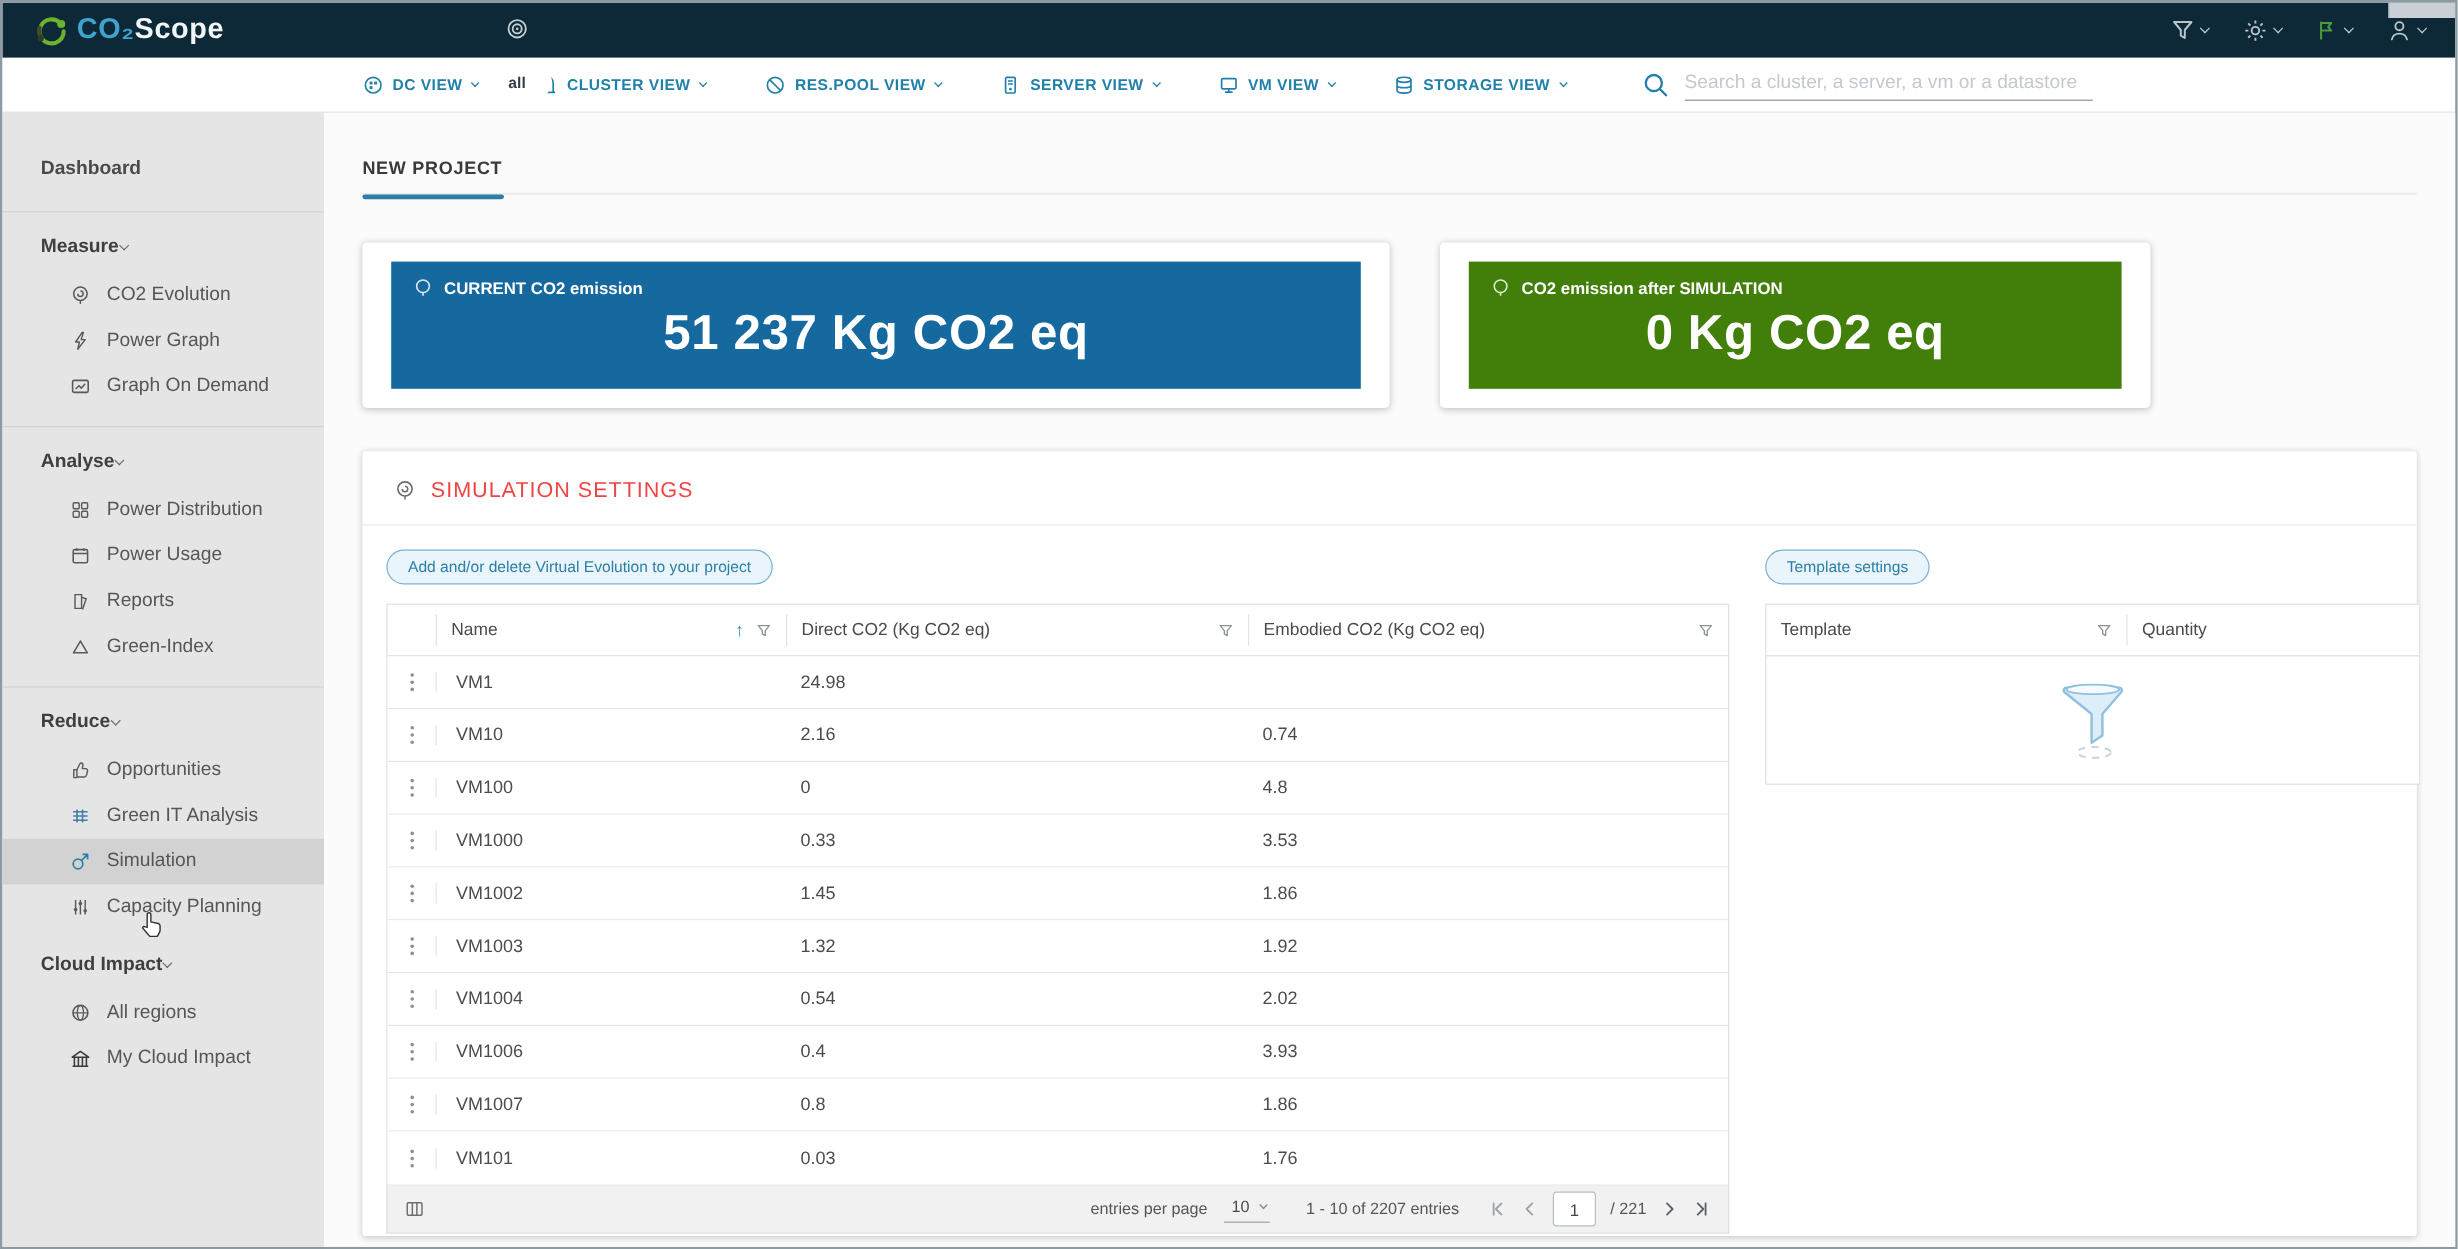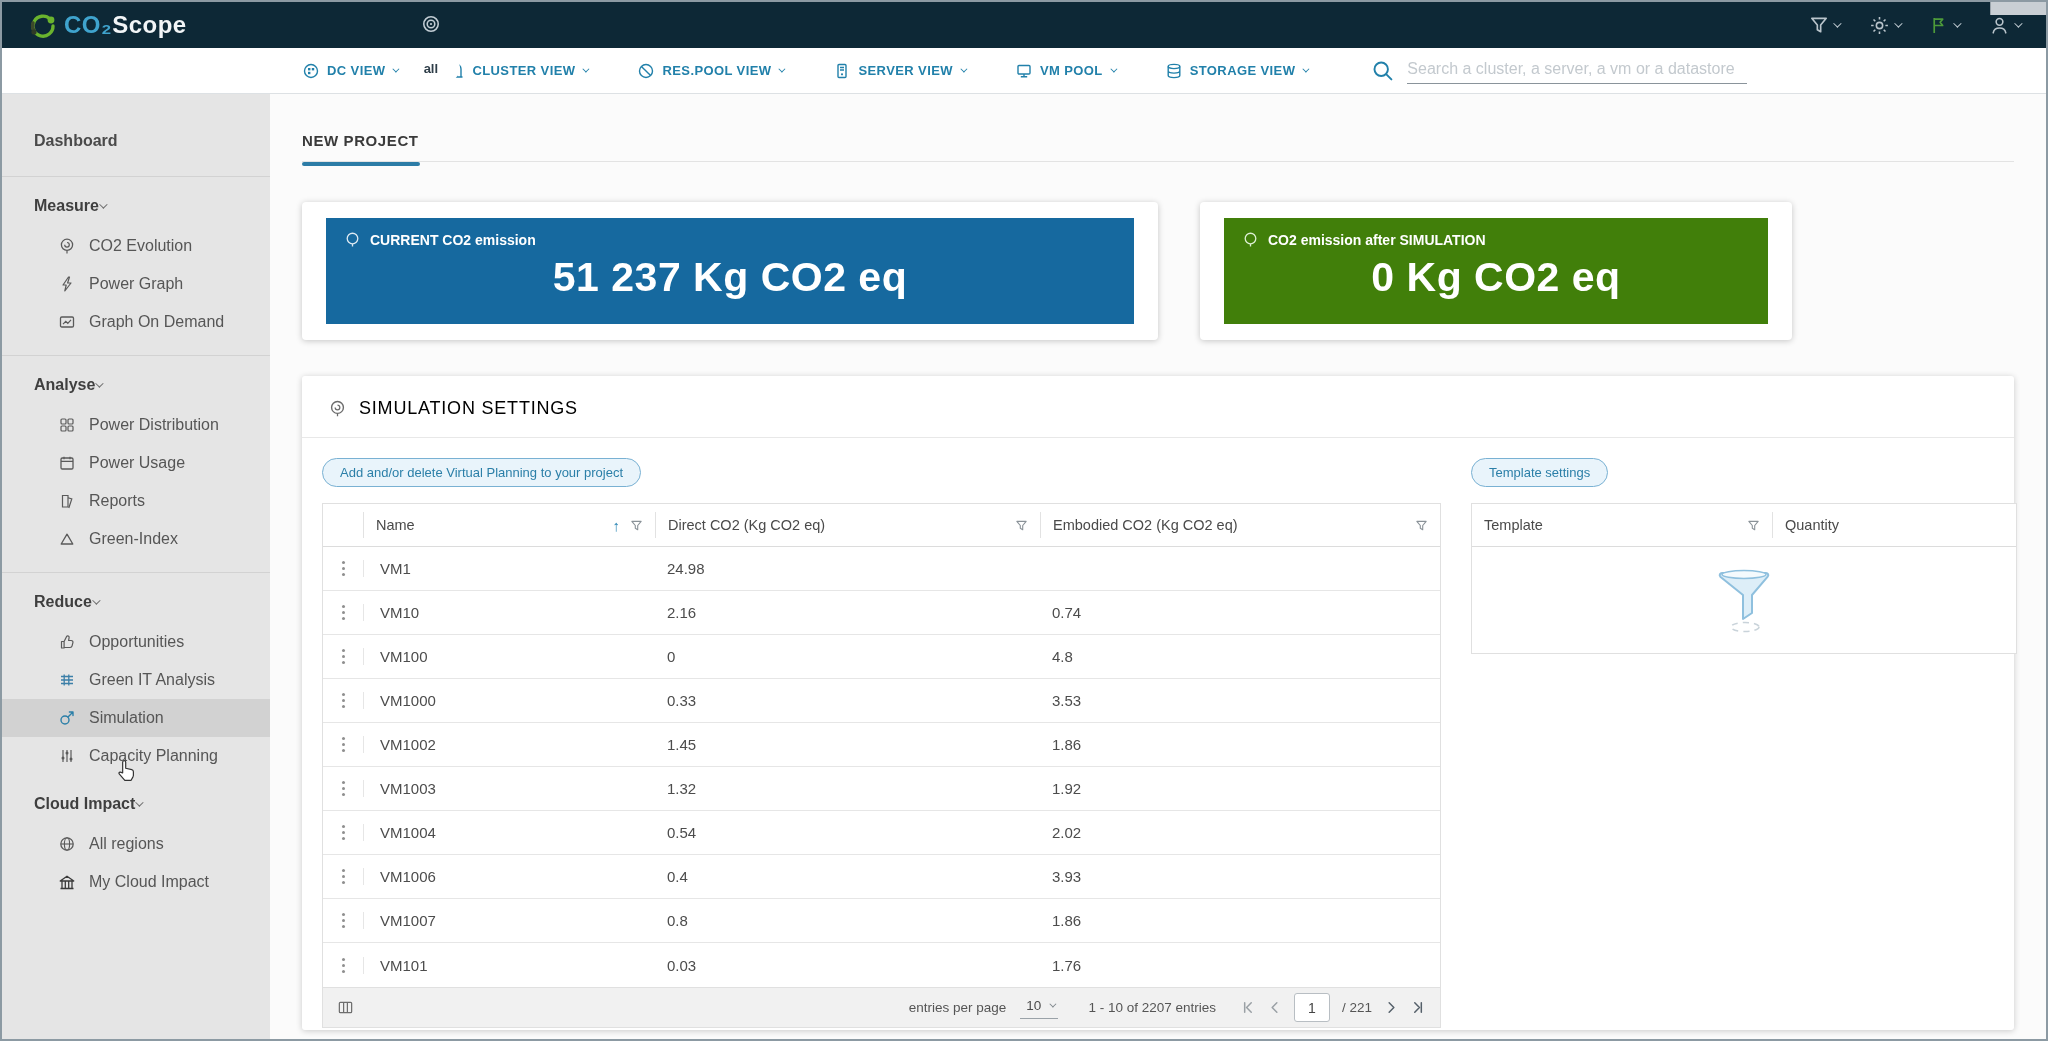--- a/index.html
+++ b/index.html
@@ -89,21 +89,21 @@
   .tab-underline { position: absolute; left: 0; top: 30px; width: 118px; height: 4px; background: #2c7ca6; border-radius: 2px; }
   .tab-rule { border-top: 1px solid #e3e3e3; }
   .cards-row { display: flex; gap: 42px; margin-top: 40px; }
   .card-wrap { background: #fff; border-radius: 4px; box-shadow: 0 1px 6px rgba(0,0,0,.22); padding: 16px 24px; }
   .card { border-radius: 0; color: #fff; height: 106px; padding-top: 13px; }
   .card-head { display: flex; align-items: center; gap: 9px; padding-left: 18px; font-size: 14px; font-weight: 700; }
   .card-value { text-align: center; font-size: 41px; font-weight: 700; margin-top: 6px; letter-spacing: .5px; }
   
   .panel { background: #fff; border-radius: 3px; box-shadow: 0 1px 6px rgba(0,0,0,.2); margin-top: 36px; width: 1712px; padding-bottom: 2px; }
   .panel-header { display: flex; align-items: center; gap: 12px; padding: 22px 26px 18px 26px; border-bottom: 1px solid #e8e8e8; }
-  .panel-title { font-size: 18px; color: #000000; letter-spacing: .8px; }
+  .panel-title { font-size: 18px; color: #ef4444; letter-spacing: .8px; }
   .panel-body { display: flex; gap: 30px; padding: 20px 26px 0 20px; }
   .pill-btn {
     display: inline-block; border: 1px solid #79b1d3; background: #e9f4fb; color: #2b7fa8;
     border-radius: 15px; font-size: 13px; padding: 6px 17px; cursor: pointer; margin-bottom: 16px;
   }
   
   .vm-col { width: 1119px; flex: none; }
   .grid { border: 1px solid #e0e0e0; background: #fff; }
   .grid-head { display: flex; align-items: center; height: 43px; border-bottom: 1px solid #dcdcdc; color: #4a4a4a; font-size: 14.5px; }
   .gh-cell { display: flex; align-items: center; height: 26px; padding: 0 12px; }
@@ -251,21 +251,21 @@
       <circle cx="9" cy="12.3" r="1.1" fill="#2180aa"></circle>
     </svg>
     <span>SERVER VIEW</span>
     <i class="chev"></i>
   </span>
   <span class="view-item">
     <svg width="18" height="18" viewBox="0 0 18 18">
       <rect x="3" y="3.5" width="12" height="8.5" rx="1" fill="none" stroke="#2180aa" stroke-width="1.4"></rect>
       <path d="M9 12v2.6M5.8 14.8h6.4" stroke="#2180aa" stroke-width="1.4"></path>
     </svg>
-    <span>VM POOL</span>
+    <span>VM VIEW</span>
     <i class="chev"></i>
   </span>
   <span class="view-item">
     <svg width="18" height="18" viewBox="0 0 18 18">
       <ellipse cx="9" cy="4.5" rx="5.8" ry="2.1" fill="none" stroke="#2180aa" stroke-width="1.4"></ellipse>
       <path d="M3.2 4.5v9c0 1.2 2.6 2.1 5.8 2.1s5.8-.9 5.8-2.1v-9M3.2 9c0 1.2 2.6 2.1 5.8 2.1s5.8-.9 5.8-2.1" fill="none" stroke="#2180aa" stroke-width="1.4"></path>
     </svg>
     <span>STORAGE VIEW</span>
     <i class="chev"></i>
   </span>
@@ -443,21 +443,21 @@
         <svg width="19" height="19" viewBox="0 0 18 18">
           <circle cx="9" cy="8" r="5.6" fill="none" stroke="#6b6b6b" stroke-width="1.3"></circle>
           <path d="M9 13.6v2.8M6.8 8a2.2 2.2 0 1 0 2.2-2.2" fill="none" stroke="#6b6b6b" stroke-width="1.2"></path>
         </svg>
         <span class="panel-title">SIMULATION SETTINGS</span>
       </div>
 
       <div class="panel-body">
 
         <div class="vm-col">
-          <span class="pill-btn">Add and/or delete Virtual Planning to your project</span>
+          <span class="pill-btn">Add and/or delete Virtual Evolution to your project</span>
 
           <div class="grid">
             <div class="grid-head">
               <div class="gh-cell gh-kebab"></div>
               <div class="gh-cell gh-name">
                 <span>Name</span>
                 <span class="gh-spacer"></span>
                 <span class="sort-arrow">↑</span>
                 <svg class="muted-ic" width="13" height="13" viewBox="0 0 14 14">
                   <path d="M2 2.5h10L8.3 7v4.5L5.7 10V7Z" fill="none" stroke="currentColor" stroke-width="1.2" stroke-linejoin="round"></path>

